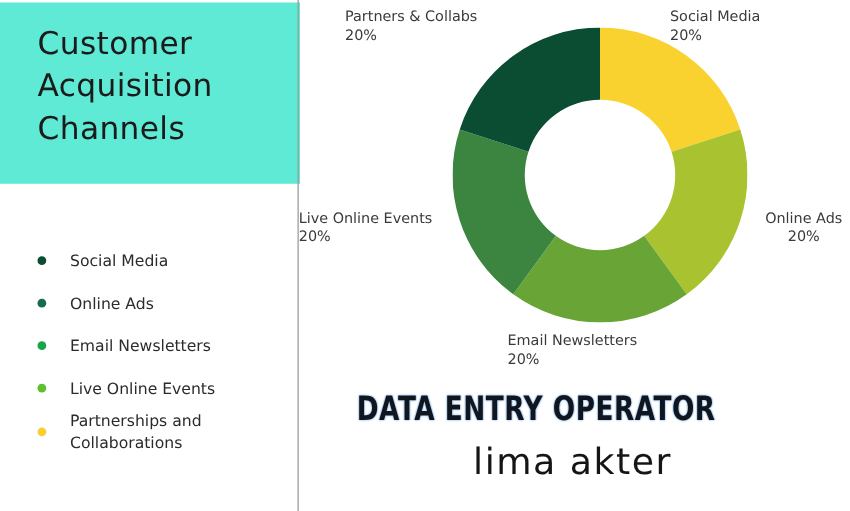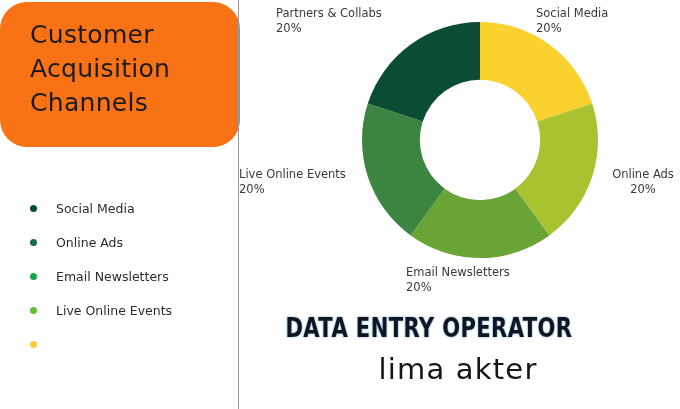--- a/index.html
+++ b/index.html
@@ -18,23 +18,22 @@
     overflow: hidden;
   }
 
   
   #title-card {
     position: absolute;
     left: 0px;
     top: 2px;
     width: 240px;
     height: 145px;
-    background: #f97316;
+    background: #5eead4;
     box-sizing: border-box;
-    border-radius: 27px;
   }
   #title-text {
     position: absolute;
     left: 30px;
     top: 16px;
     width: 200px;
     font-family: "DejaVu Sans", sans-serif;
     font-size: 25px;
     line-height: 34px;
     font-weight: 400;
@@ -165,20 +164,22 @@
     <div class="legend-item">
       <span class="legend-bullet" style="background:#17A44B"></span>
       <span class="legend-label">Email Newsletters</span>
     </div>
     <div class="legend-item">
       <span class="legend-bullet" style="background:#5FC02E"></span>
       <span class="legend-label">Live Online Events</span>
     </div>
     <div class="legend-item two-line">
       <span class="legend-bullet" style="background:#F9CE33"></span>
+      <span class="legend-label" style="white-space:pre-line">Partnerships and
+Collaborations</span>
     </div>
   </div>
 
   <div id="divider"></div>
 
   <div id="donut-wrap">
     <svg id="donut-svg" width="236" height="236" viewBox="0 0 236 236">
       <g id="donut-slices">
           <path d="M 118.00000000000001 0 A 118 118 0 0 1 230.22466892282813 81.53599466375621 L 175.23458115064233 99.40335727851567 A 60.18 60.18 0 0 0 118 57.82 Z" fill="#F9D230"></path>
           <path d="M 230.22466892282813 81.53599466375621 A 118 118 0 0 1 187.35865977051185 213.46400533624382 L 153.37291648296105 166.68664272148433 A 60.18 60.18 0 0 0 175.23458115064233 99.40335727851567 Z" fill="#A9C22F"></path>

